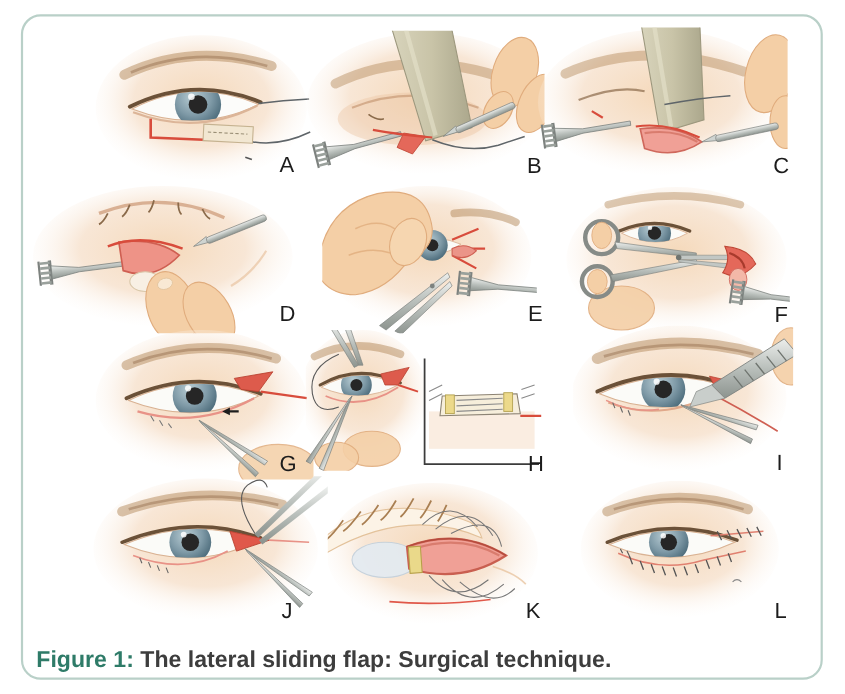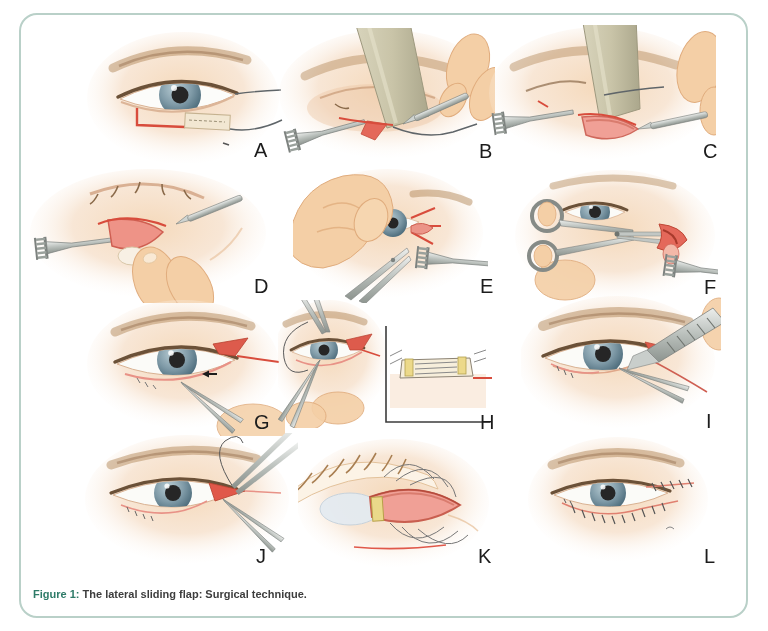--- a/index.html
+++ b/index.html
@@ -10,21 +10,21 @@
   .frame{
     position:absolute;left:19px;top:13px;width:725px;height:601px;
     border:2px solid #b9d0c8;border-radius:18px;background:#ffffff;
   }
   .panel{position:absolute;}
   .plabel{
     position:absolute;font-size:20px;color:#1c1c1c;line-height:1;
     letter-spacing:0;
   }
   .caption{
-    position:absolute;left:33px;top:588px;font-size:11px;font-weight:700;
+    position:absolute;left:33px;top:588px;font-size:21px;font-weight:700;
   }
   .caption .cl{color:#2e7b68;}
   .caption .ct{color:#3d3d3d;}
   svg{display:block;}
   
   .p-a{left:85px;top:28px;}   .p-b{left:275px;top:28px;}  .p-c{left:486px;top:25px;}
   .p-d{left:28px;top:168px;}  .p-e{left:293px;top:168px;} .p-f{left:513px;top:168px;}
   .p-g{left:85px;top:298px;}  .p-h{left:278px;top:300px;} .p-i{left:521px;top:296px;}
   .p-j{left:83px;top:433px;}  .p-k{left:298px;top:435px;} .p-l{left:528px;top:437px;}
   

